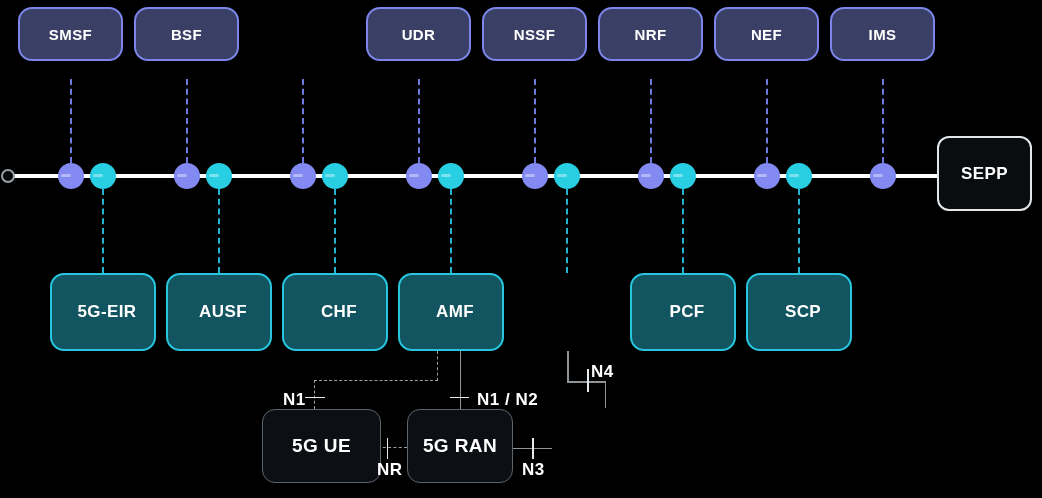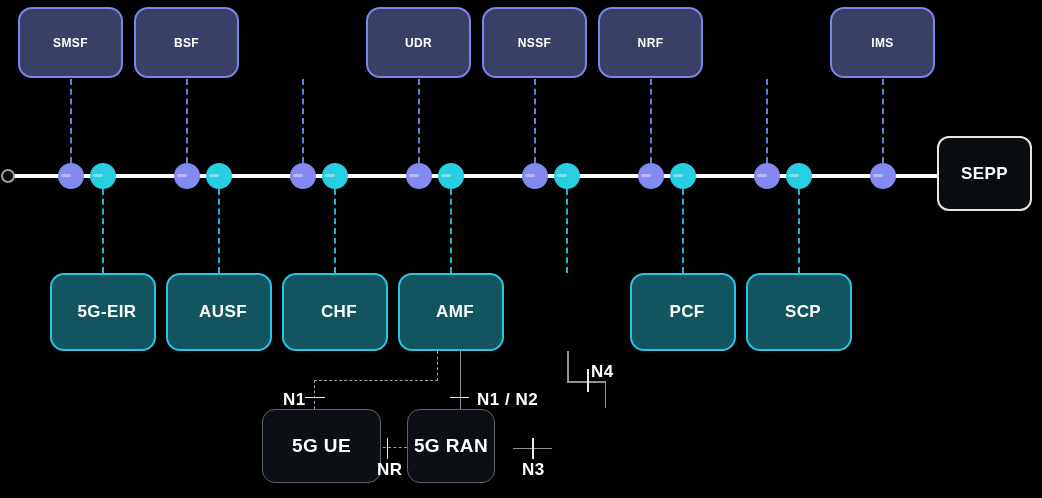--- a/index.html
+++ b/index.html
@@ -6,21 +6,21 @@
   .stage{
     position:relative;width:1042px;height:498px;background:#000;overflow:hidden;
     font-family:"Liberation Sans",sans-serif;
   }
   
   .box{
     position:absolute;box-sizing:border-box;display:flex;align-items:center;justify-content:center;
     color:#fff;font-weight:700;border-radius:14px;letter-spacing:.4px;
   }
   .nf{ 
-    width:105px;height:71px;top:7px;background:#3a4065;border:2px solid #7b85ea;font-size:12px;
+    width:105px;height:54px;top:7px;background:#3a4065;border:2px solid #7b85ea;font-size:15px;
   }
   .core{ 
     width:106px;height:78px;top:273px;background:#12545f;border:2px solid #29c5de;font-size:17px;padding-left:8px;
   }
   .sepp{
     left:937px;top:136px;width:95px;height:75px;background:#0a0d0f;border:2px solid #e2e6e9;
     font-size:17px;border-radius:12px;z-index:3;
   }
   .access{ 
     background:#0c1014;border:1.5px solid #5d656c;font-size:19px;border-radius:13px;z-index:3;
@@ -66,20 +66,23 @@
       <span>BSF</span>
     </div>
   <div class="box nf" style="left:366px">
       <span>UDR</span>
     </div>
   <div class="box nf" style="left:482px">
       <span>NSSF</span>
     </div>
   <div class="box nf" style="left:598px">
       <span>NRF</span>
+    </div>
+  <div class="box nf" style="left:714px">
+      <span>NEF</span>
     </div>
   <div class="box nf" style="left:830px">
       <span>IMS</span>
     </div>
 
   <div class="vdash p" style="left:69.5px"></div>
   <div class="vdash p" style="left:185.5px"></div>
   <div class="vdash p" style="left:301.5px"></div>
   <div class="vdash p" style="left:417.5px"></div>
   <div class="vdash p" style="left:533.5px"></div>
@@ -156,17 +159,17 @@
   <div class="iflabel" style="left:377px;top:460px">NR</div>
 
   <div class="ln" style="left:513px;top:447.5px;width:39px;height:1.5px"></div>
   <div class="tick" style="left:532px;top:438px;width:1.5px;height:21px"></div>
   <div class="iflabel" style="left:522px;top:460px">N3</div>
 
 
   <div class="box access" style="left:262px;top:409px;width:119px;height:74px">
       <span>5G UE</span>
     </div>
-  <div class="box access" style="left:407px;top:409px;width:88px;height:74px">
+  <div class="box access" style="left:407px;top:409px;width:106px;height:74px">
       <span>5G RAN</span>
     </div>
 
 </div>
 
 </body></html>

